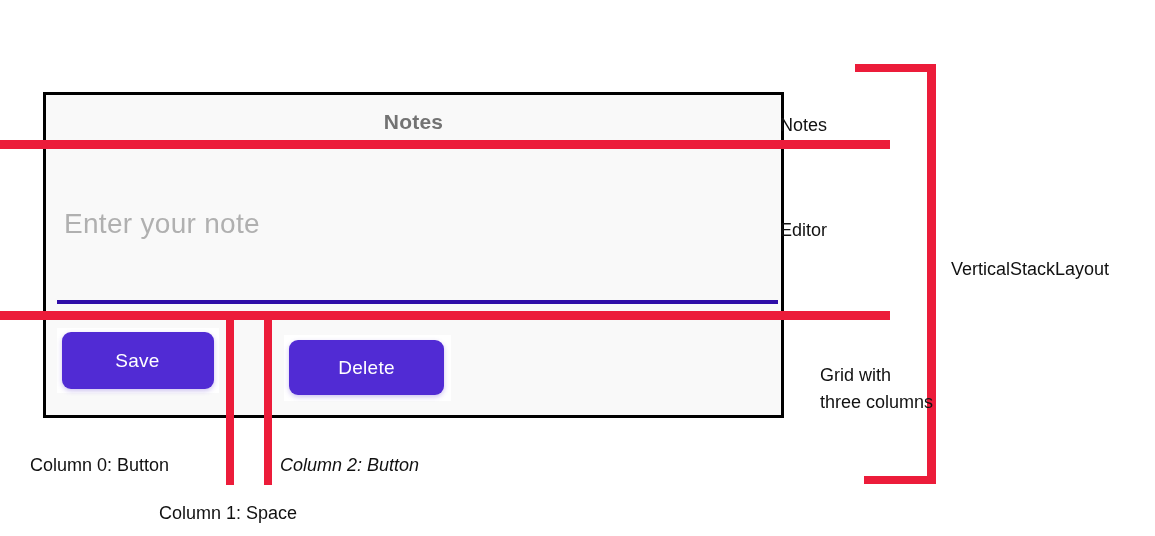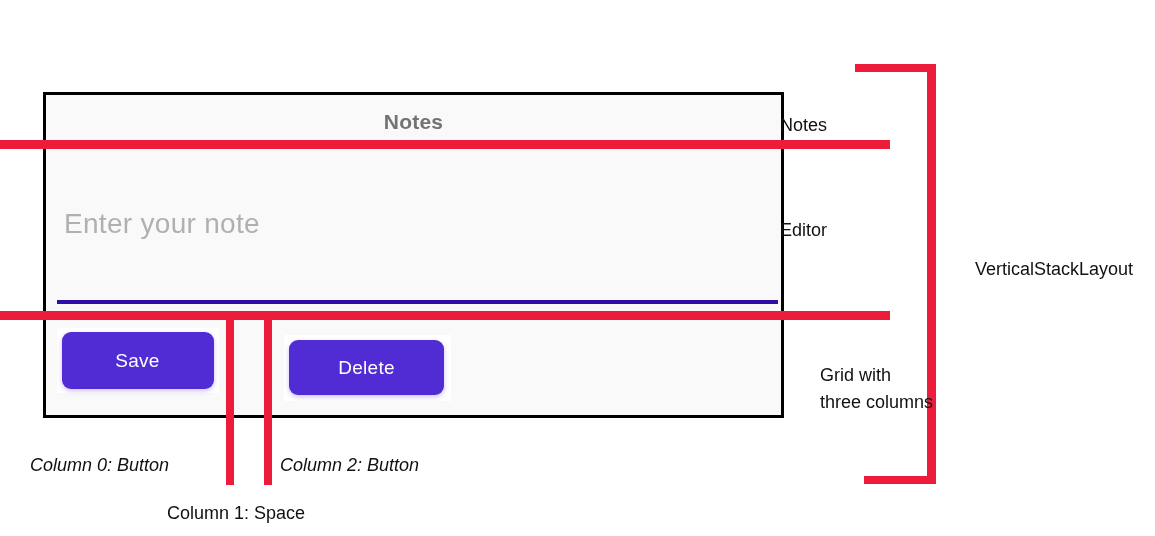--- a/index.html
+++ b/index.html
@@ -185,24 +185,24 @@
     position: absolute;
     color: #111111;
     font-size: 18px;
     font-family: "Liberation Sans", sans-serif;
     line-height: 1.5;
     white-space: pre-line;
   }
   #annot-label      { left: 780px; top: 112px; }
   #annot-editor     { left: 780px; top: 217px; }
   #annot-grid       { left: 820px; top: 362px; }
-  #annot-vsl        { left: 951px; top: 256px; margin-left: 24px; }
-  #annot-col0       { left: 30px;  top: 452px; font-style: italic; }
+  #annot-vsl        { left: 951px; top: 256px; }
+  #annot-col0       { left: 30px;  top: 452px; }
   #annot-col2       { left: 280px; top: 452px; font-style: italic; }
-  #annot-col1       { left: 167px; top: 500px; }
+  #annot-col1       { left: 159px; top: 500px; }
 </style>
 </head>
 <body>
 
 <div id="app-card">
 
   <div id="label-row">
     <span id="notes-label">Notes</span>
   </div>
 

